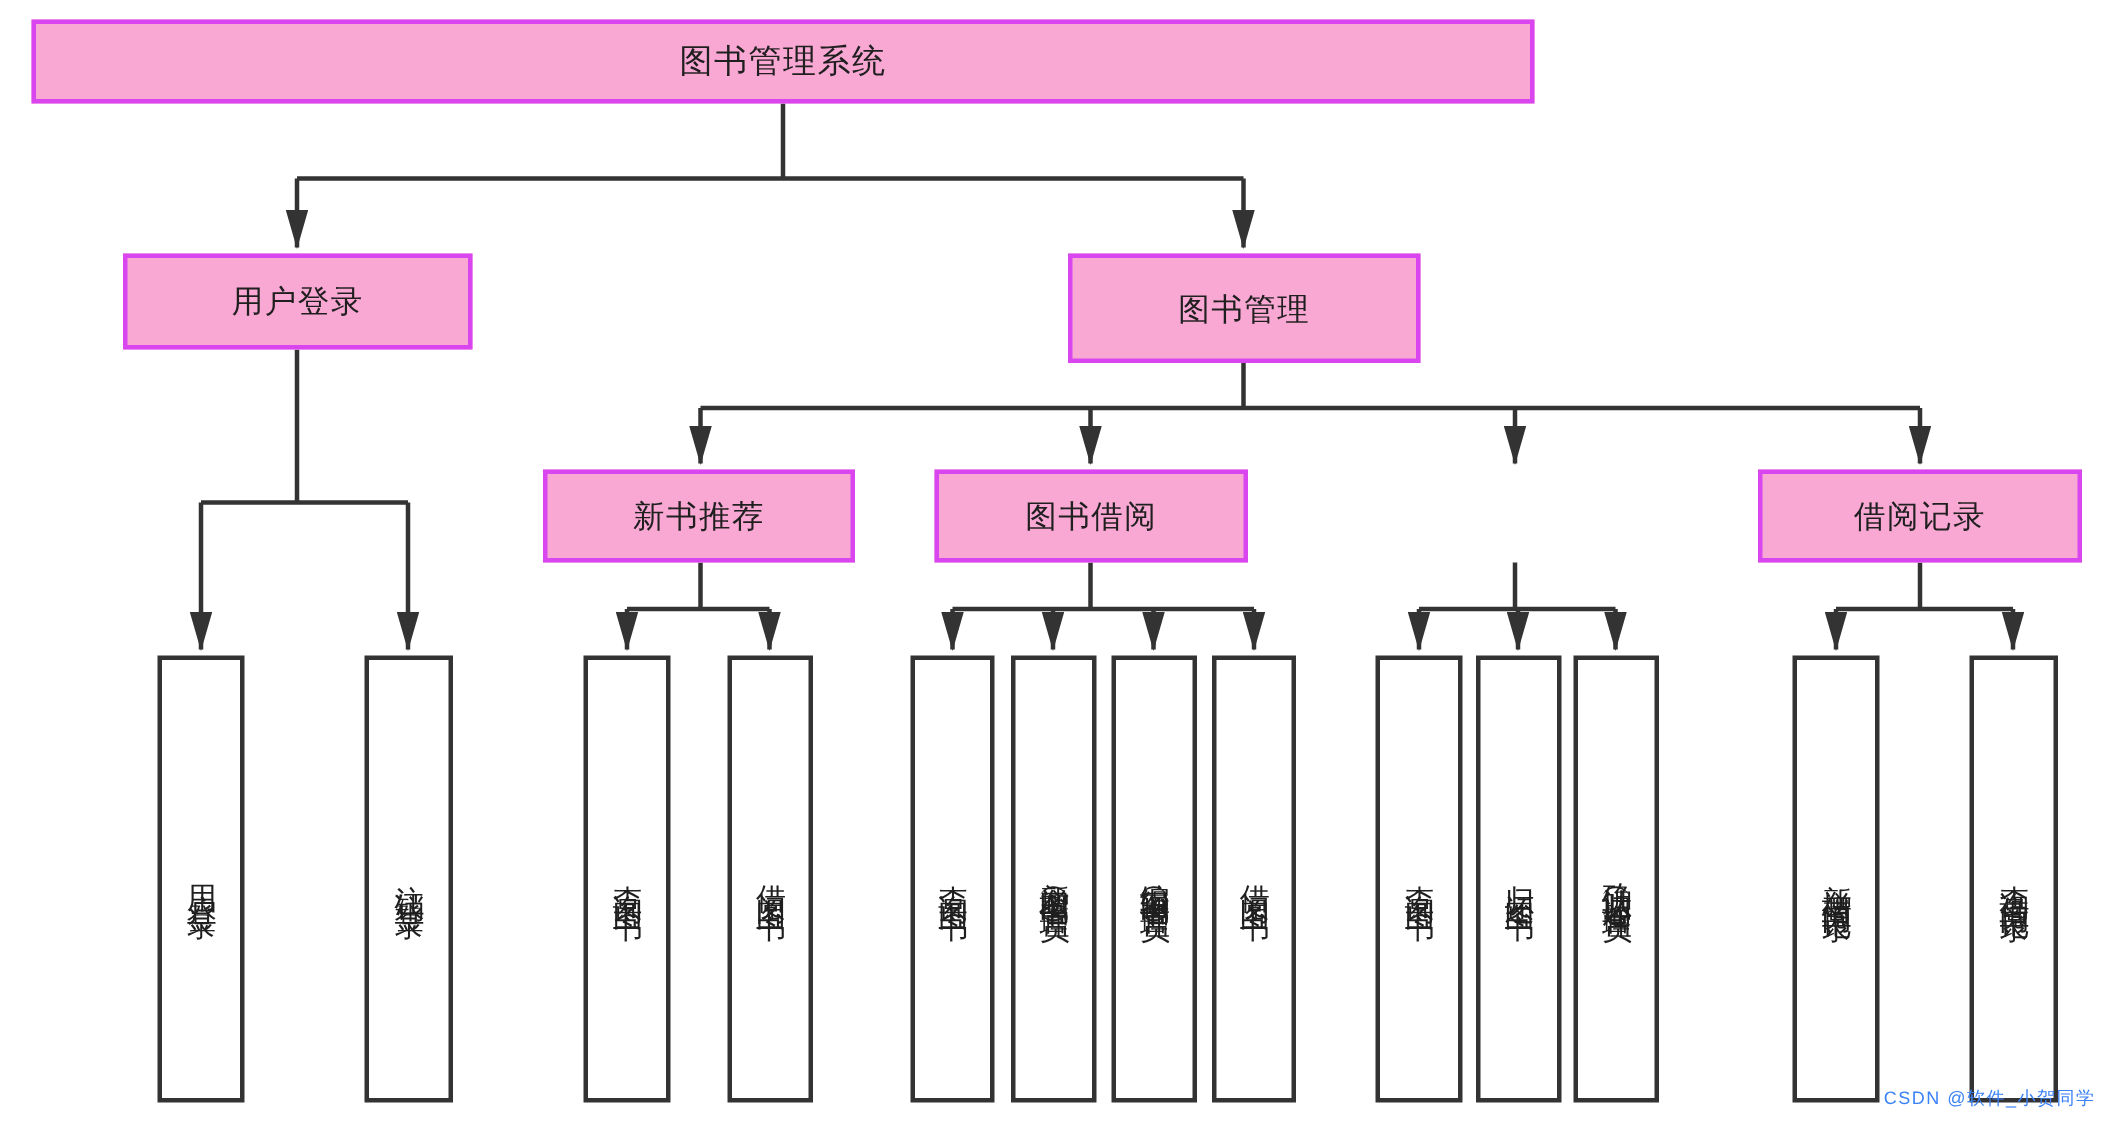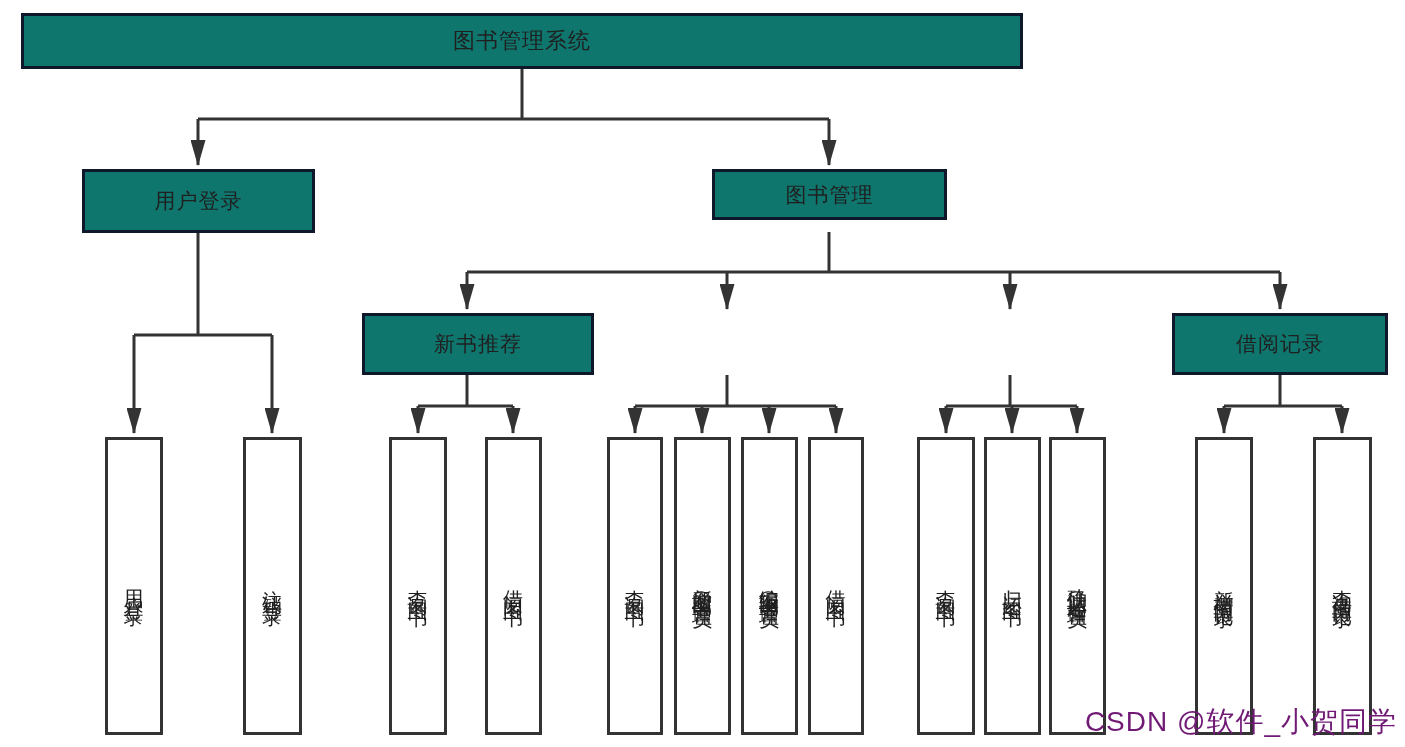--- a/index.html
+++ b/index.html
@@ -14,22 +14,22 @@
   }
   #wires {
     position: absolute;
     left: 0; top: 0;
     width: 1405px; height: 747px;
     pointer-events: none;
   }
   .hbox {
     position: absolute;
     box-sizing: border-box;
-    border: 3px solid #0f172a;
-    background: #0f766e;
+    border: 3px solid #d946ef;
+    background: #f9a8d4;
     display: flex;
     align-items: center;
     justify-content: center;
     font-size: 21px;
     letter-spacing: 1px;
     color: #1f1f1f;
     z-index: 2;
   }
   .vbox {
     position: absolute;
@@ -46,22 +46,22 @@
     line-height: 1;
     color: #1f1f1f;
     z-index: 2;
     top: 437px;
     height: 298px;
   }
   .watermark {
     position: absolute;
     right: 8px;
     bottom: 6px;
-    font-size: 28px;
-    color: #701a75;
+    font-size: 12px;
+    color: #3b82f6;
     letter-spacing: 1px;
     z-index: 3;
     white-space: nowrap;
   }
   .wire {
     stroke: #333333;
     stroke-width: 3;
     fill: none;
   }
 </style>
@@ -114,23 +114,24 @@
 
     <path class="wire" d="M1280,375 L1280,406"></path>
     <path class="wire" d="M1224,406 L1342,406"></path>
     <path class="wire" d="M1224,406 L1224,433" marker-end="url(#arrow)"></path>
     <path class="wire" d="M1342,406 L1342,433" marker-end="url(#arrow)"></path>
   </svg>
 
   <div class="hbox" style="left:21px; top:13px; width:1002px; height:56px; font-size:22px;">图书管理系统</div>
 
   <div class="hbox" style="left:82px; top:169px; width:233px; height:64px;">用户登录</div>
-  <div class="hbox" style="left:712px; top:169px; width:235px; height:51px;">图书管理</div>
+  <div class="hbox" style="left:712px; top:169px; width:235px; height:73px;">图书管理</div>
 
-  <div class="hbox" style="left:362px; top:313px; width:232px; height:62px;">新书推荐</div>
+  <div class="hbox" style="left:362px; top:313px; width:208px; height:62px;">新书推荐</div>
+  <div class="hbox" style="left:623px; top:313px; width:209px; height:62px;">图书借阅</div>
   <div class="hbox" style="left:1172px; top:313px; width:216px; height:62px;font-family:Liberation Serif, serif;">借阅记录</div>
 
   <div class="vbox" style="left:105px; width:58px;">用户登录</div>
   <div class="vbox" style="left:243px; width:59px;">注销登录</div>
 
   <div class="vbox" style="left:389px; width:58px;">查询图书</div>
   <div class="vbox" style="left:485px; width:57px;">借阅图书</div>
 
   <div class="vbox" style="left:607px; width:56px;">查询图书</div>
   <div class="vbox" style="left:674px; width:57px; letter-spacing:3px;">新增图书（管理员）</div>

